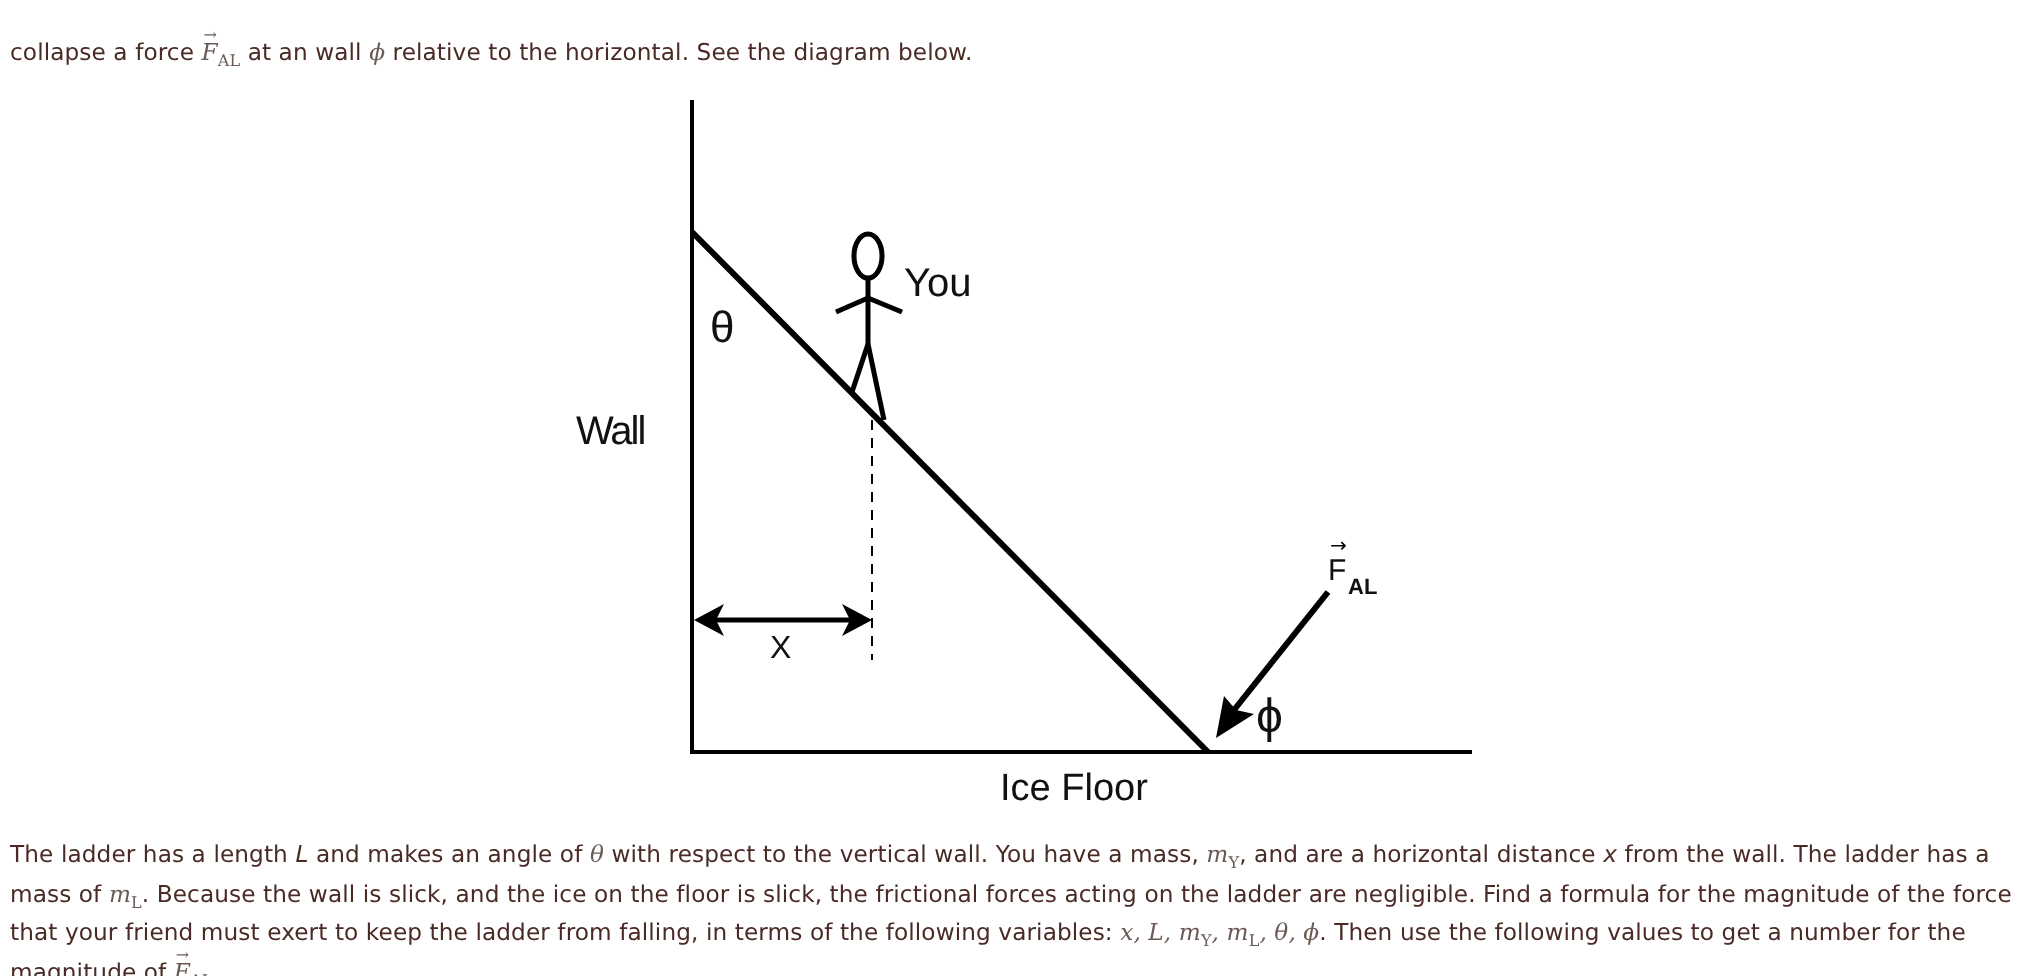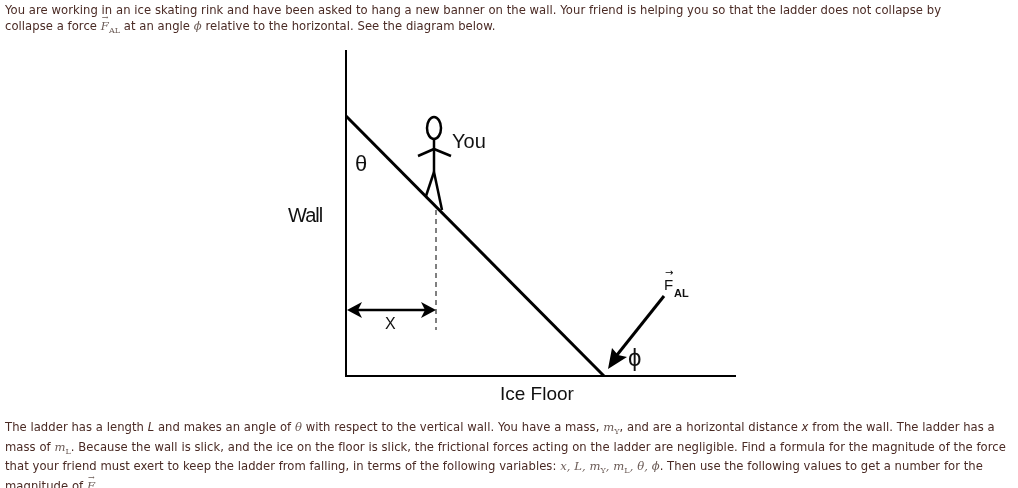--- a/index.html
+++ b/index.html
@@ -18,22 +18,22 @@
     content: "\2192"; position: absolute; left: 1px; top: -9px; font-size: 8px; font-style: normal; color: #6a5a55;
   }
   .it { font-style: italic; }
   #diagram { position: absolute; left: 0; top: 0; }
   .lbl { font-family: "Liberation Sans", sans-serif; fill: #111; }
 </style>
 </head>
 <body>
 
 <div id="intro" class="para">
-  <span>You are working in an ice skating rink and have been asked to hang a new banner on the wall. Your friend is helping you so that the ladder does not collapse by</span><br>
-  <span>collapse a force </span><span class="var vec"><span>F</span></span><span class="sub">AL</span><span> at an angle </span><span class="var">ϕ</span><span> relative to the horizontal. See the diagram below.</span>
+  <br>
+  <span>collapse a force </span><span class="var vec"><span>F</span></span><span class="sub">AL</span><span> at an wall </span><span class="var">ϕ</span><span> relative to the horizontal. See the diagram below.</span>
 </div>
 
 <svg id="diagram" width="1018" height="488" viewBox="0 0 1018 488">
 
   <line x1="346" y1="50" x2="346" y2="377" stroke="#000" stroke-width="2"></line>
 
   <line x1="345" y1="376" x2="736" y2="376" stroke="#000" stroke-width="2"></line>
 
   <line x1="346" y1="116" x2="604" y2="376" stroke="#000" stroke-width="3"></line>
 

